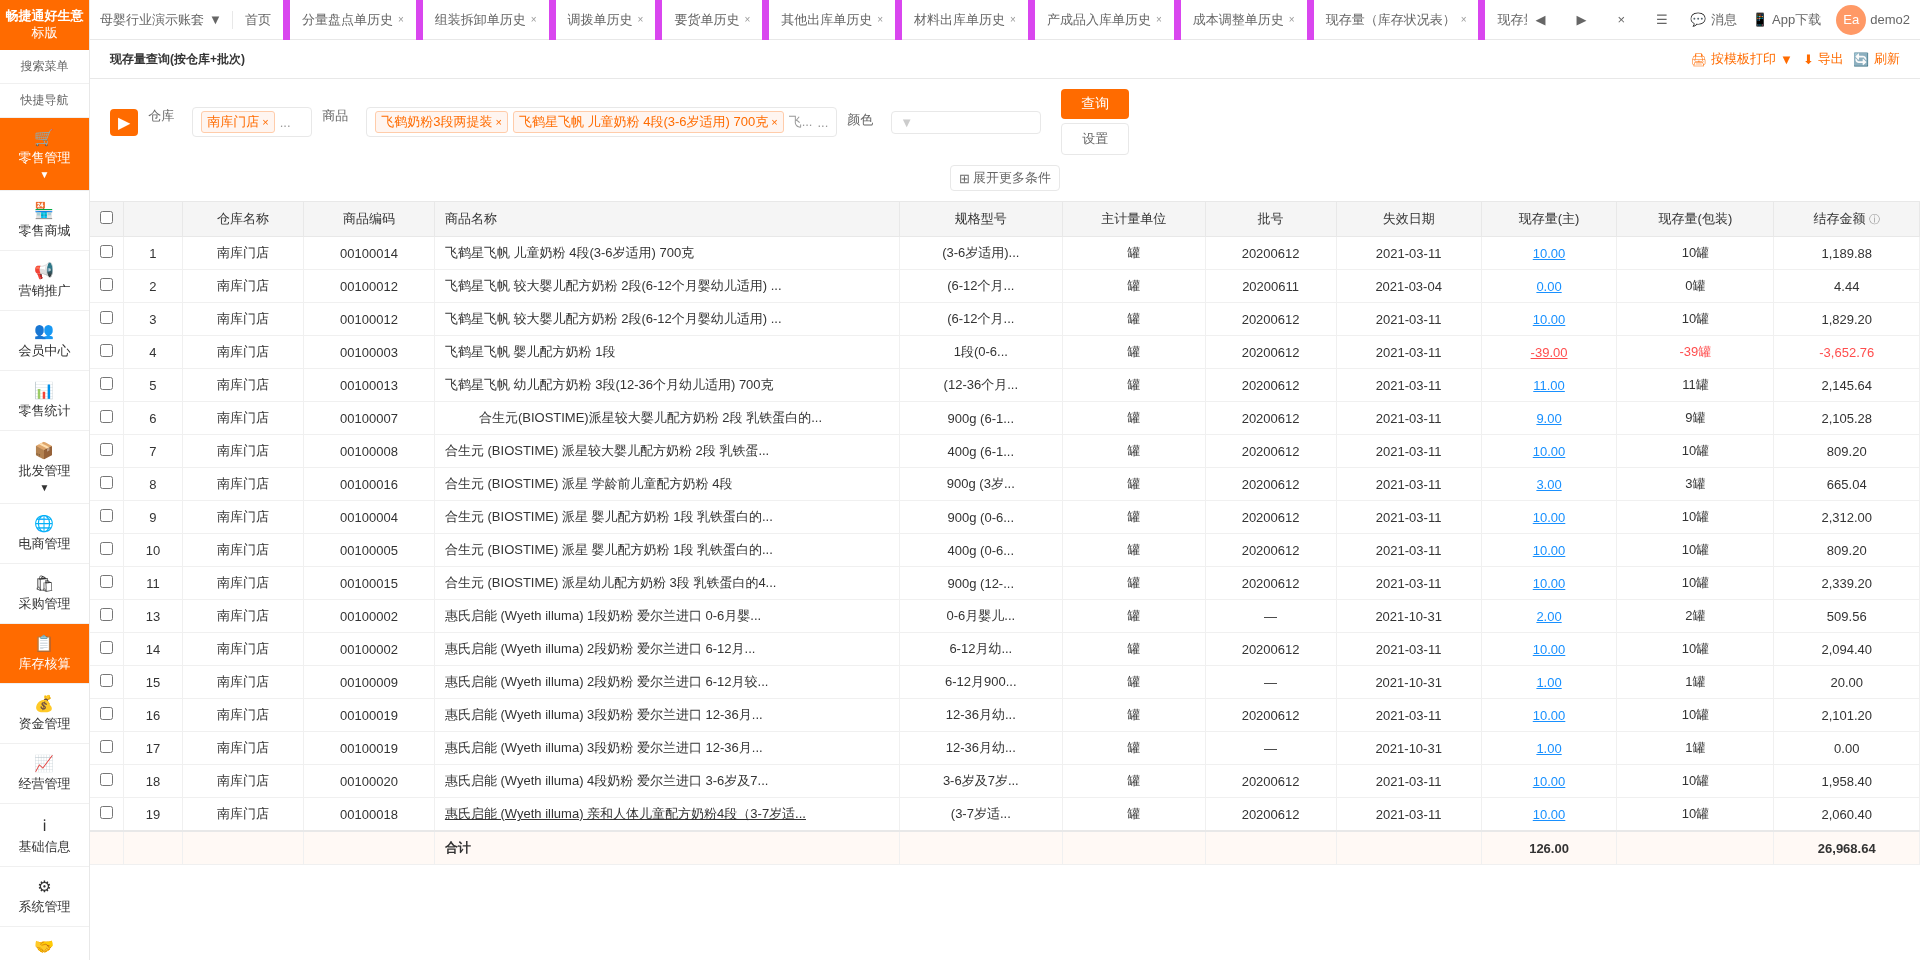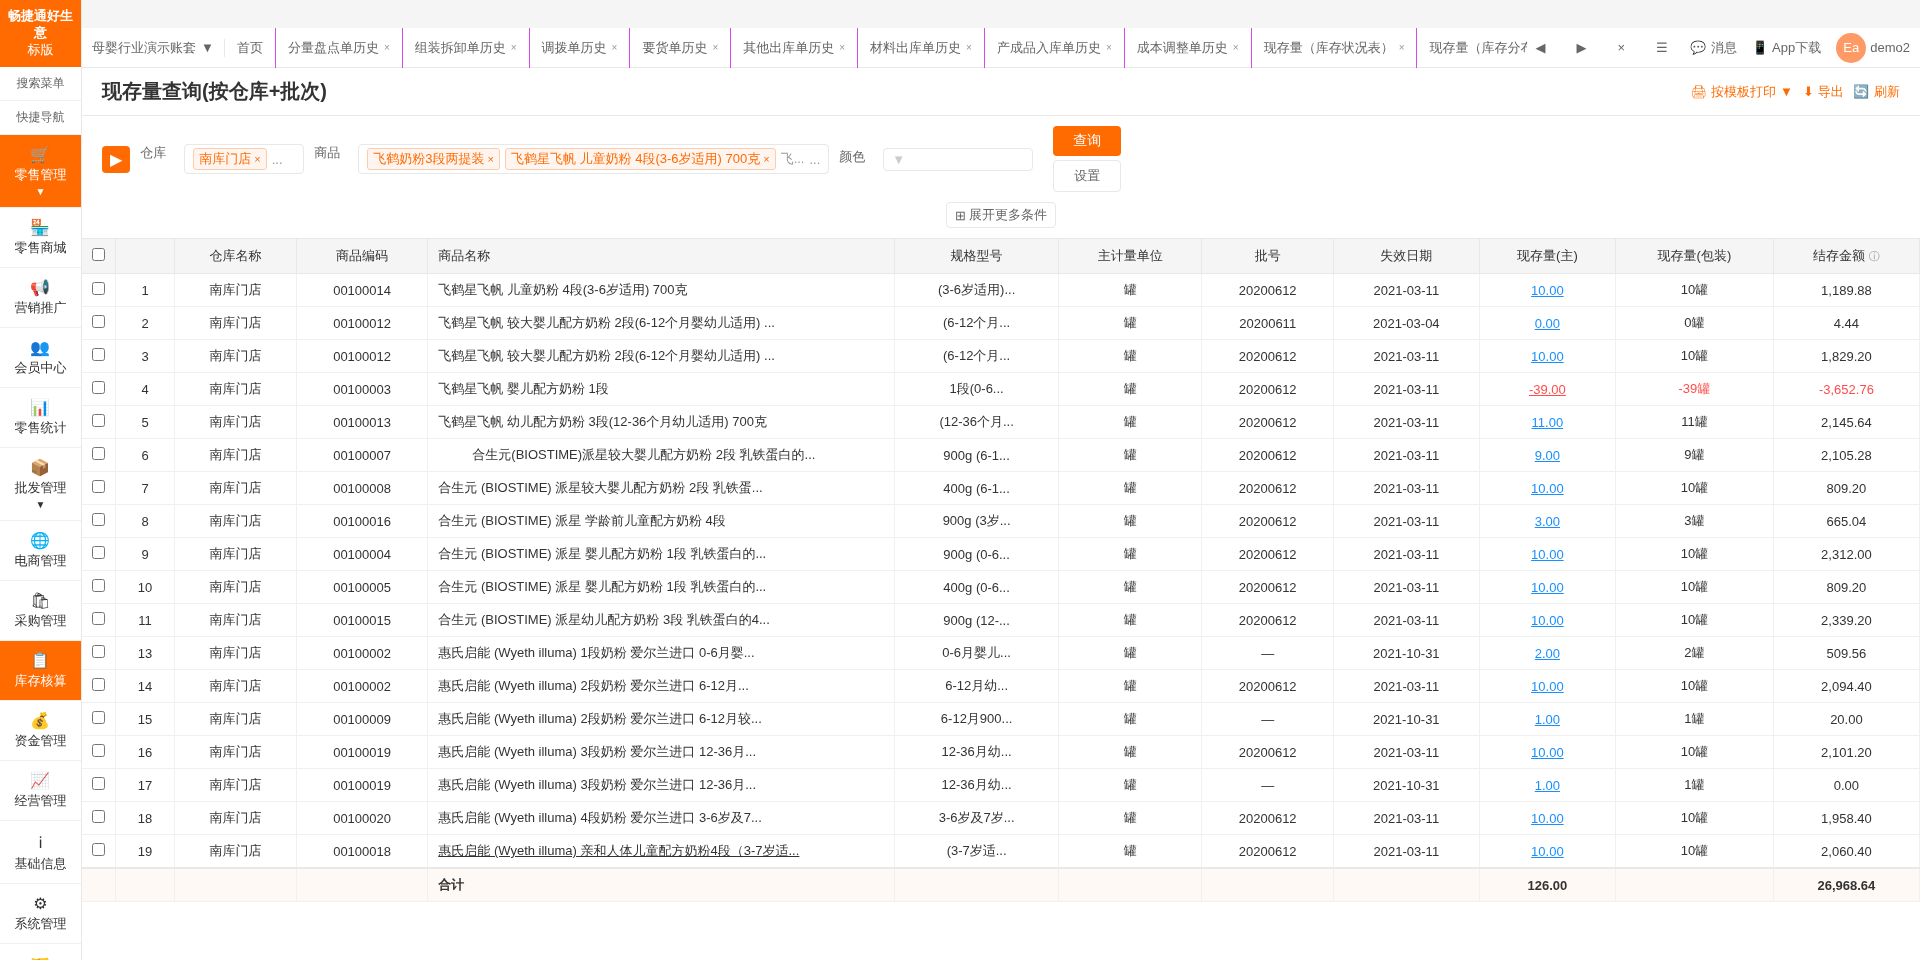--- a/index.html
+++ b/index.html
@@ -1,49 +1,49 @@
 <!DOCTYPE html>
 <html><head>
   <meta charset="utf-8">
   <style>
     * { box-sizing: border-box; margin: 0; padding: 0; font-family: 'Microsoft YaHei', Arial, sans-serif; font-size: 13px; }
     body { background: #f5f5f5; display: flex; height: 960px; overflow: hidden; }
 
     
-    .sidebar { width: 82px; background: #fff; display: flex; flex-direction: column; border-right: 1px solid #e8e8e8; height: 100%; flex-shrink: 0; }
+    .sidebar { width: 90px; background: #fff; display: flex; flex-direction: column; border-right: 1px solid #e8e8e8; height: 100%; flex-shrink: 0; }
     .sidebar-logo { background: #ff6b00; padding: 8px 5px; text-align: center; color: #fff; font-size: 11px; line-height: 1.3; }
     .sidebar-logo .logo-main { font-size: 13px; font-weight: bold; }
     .sidebar-search { padding: 8px 5px; text-align: center; color: #666; font-size: 12px; border-bottom: 1px solid #f0f0f0; cursor: pointer; }
     .sidebar-shortcut { padding: 8px 5px; text-align: center; color: #666; font-size: 12px; border-bottom: 1px solid #f0f0f0; cursor: pointer; }
     .sidebar-nav { flex: 1; overflow-y: auto; }
     .sidebar-item { padding: 10px 5px; text-align: center; color: #333; font-size: 12px; cursor: pointer; border-bottom: 1px solid #f0f0f0; display: flex; flex-direction: column; align-items: center; gap: 2px; }
     .sidebar-item.active { background: #ff6b00; color: #fff; }
     .sidebar-item .item-icon { font-size: 16px; }
     .sidebar-item .arrow-icon { font-size: 10px; }
 
     
     .main { flex: 1; display: flex; flex-direction: column; overflow: hidden; }
 
     
-    .top-nav { background: #fff; border-bottom: 1px solid #e8e8e8; display: flex; align-items: center; padding: 0 10px; height: 40px; flex-shrink: 0; margin-top: 28px; }
+    .top-nav { background: #fff; border-bottom: 1px solid #e8e8e8; display: flex; align-items: center; padding: 0 10px; height: 40px; flex-shrink: 0; }
     .top-nav-left { display: flex; align-items: center; gap: 5px; }
     .brand-selector { display: flex; align-items: center; gap: 5px; color: #666; font-size: 13px; cursor: pointer; border-right: 1px solid #e8e8e8; padding-right: 10px; }
     .top-nav-tabs { display: flex; align-items: center; flex: 1; overflow: hidden; }
-    .nav-tab { padding: 0 12px; height: 40px; display: flex; align-items: center; gap: 5px; font-size: 13px; color: #666; cursor: pointer; white-space: nowrap; border-right: 1px solid #d946ef; flex-shrink: 0; }
+    .nav-tab { padding: 0 12px; height: 40px; display: flex; align-items: center; gap: 5px; font-size: 13px; color: #666; cursor: pointer; white-space: nowrap; border-right: 7px solid #d946ef; flex-shrink: 0; }
     .nav-tab .close-btn { color: #999; font-size: 10px; }
     .top-nav-right { display: flex; align-items: center; gap: 15px; margin-left: auto; flex-shrink: 0; }
     .top-nav-right .nav-btn { display: flex; align-items: center; gap: 4px; color: #666; cursor: pointer; font-size: 13px; }
     .user-avatar { width: 30px; height: 30px; border-radius: 50%; background: #ff9966; display: flex; align-items: center; justify-content: center; color: #fff; font-size: 12px; }
 
     
     .tab-scroll-btn { padding: 5px 8px; cursor: pointer; color: #666; }
 
     
     .content-header { background: #fff; padding: 10px 20px; border-bottom: 1px solid #e8e8e8; display: flex; align-items: center; justify-content: space-between; flex-shrink: 0; }
-    .page-title { font-size: 20px; font-weight: bold; color: #333; }
+    .page-title { font-size: 12px; font-weight: bold; color: #333; }
     .header-actions { display: flex; align-items: center; gap: 10px; }
     .action-btn { display: flex; align-items: center; gap: 4px; color: #ff6b00; cursor: pointer; font-size: 13px; }
 
     
     .filter-area { background: #fff; padding: 10px 20px; border-bottom: 1px solid #e8e8e8; flex-shrink: 0; }
     .filter-row { display: flex; align-items: center; gap: 10px; flex-wrap: wrap; }
     .filter-item { display: flex; gap: 18px; }
     .filter-label { color: #666; white-space: nowrap; }
     .filter-tag-container { display: flex; align-items: center; gap: 5px; border: 1px solid #e8e8e8; border-radius: 4px; padding: 3px 8px; min-width: 120px; background: #fff; cursor: pointer; }
     .filter-tag { background: #fff5f0; color: #ff6b00; border: 1px solid #ffccaa; border-radius: 3px; padding: 1px 5px; font-size: 12px; display: flex; align-items: center; gap: 3px; }

